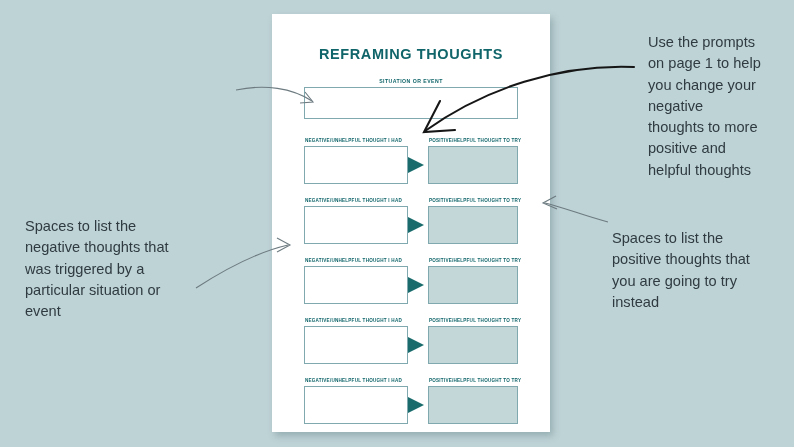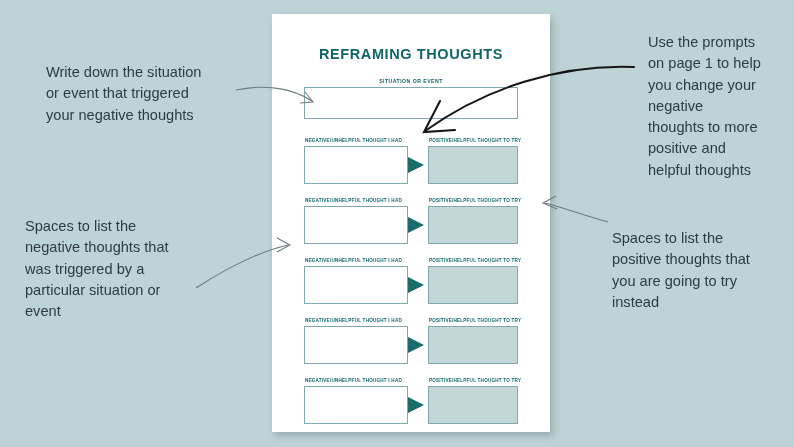--- a/index.html
+++ b/index.html
@@ -183,23 +183,20 @@
     <div class="row" style="top:364px;">
       <div class="lbl lbl-neg">NEGATIVE/UNHELPFUL THOUGHT I HAD</div>
       <div class="box box-neg"></div>
       <div class="tri"></div>
       <div class="lbl lbl-pos">POSITIVE/HELPFUL THOUGHT TO TRY</div>
       <div class="box box-pos"></div>
     </div>
 
   </div>
 
-  <div class="note note-tl">Write down the situation
-or event that triggered
-your negative thoughts</div>
 
   <div class="note note-bl">Spaces to list the
 negative thoughts that
 was triggered by a
 particular situation or
 event</div>
 
   <div class="note note-tr">Use the prompts
 on page 1 to help
 you change your

